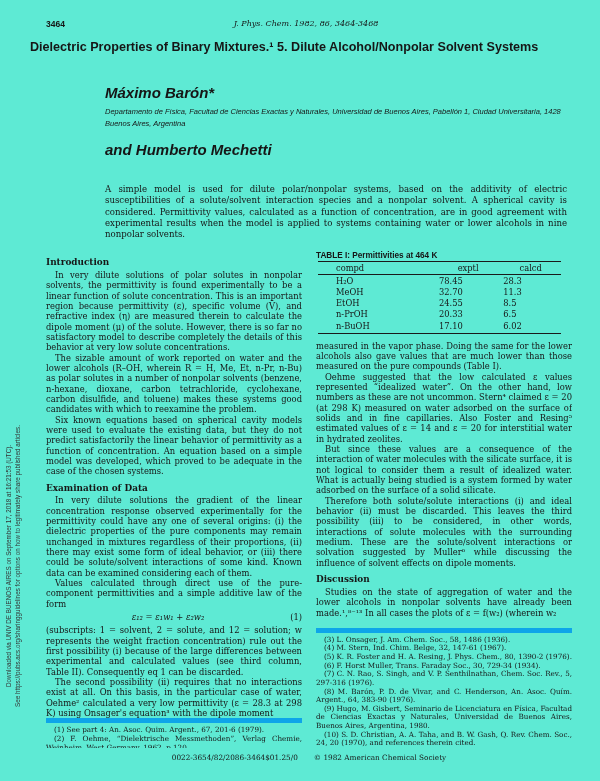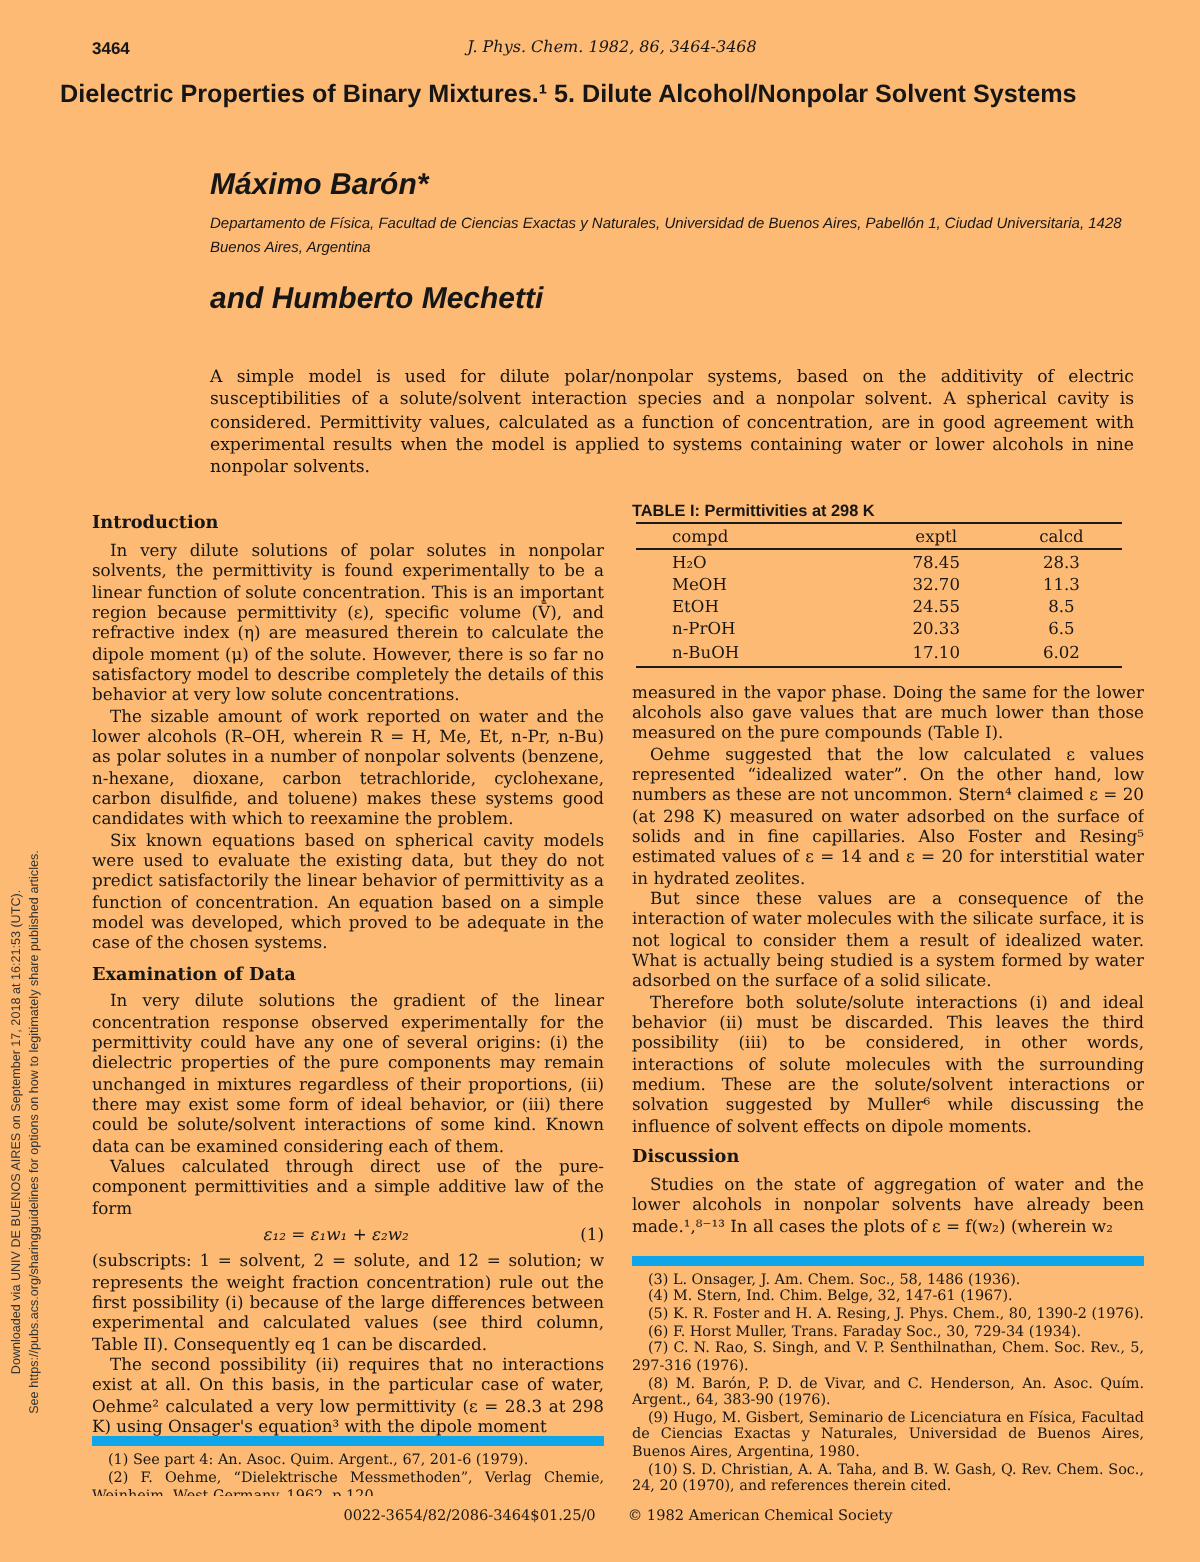--- a/index.html
+++ b/index.html
@@ -1,16 +1,16 @@
 <!DOCTYPE html>
 <html><head>
 <meta charset="utf-8">
 <style>
   html,body{margin:0;padding:0;background:#e8e6e2;}
-  .page{position:relative;width:600px;height:781px;background:#fdba74;color:#161616;overflow:hidden;
+  .page{position:relative;width:600px;height:781px;background:#5eead4;color:#161616;overflow:hidden;
         font-family:"DejaVu Serif","Liberation Serif",serif;}
   
   .sidebar{position:absolute;left:5px;top:760px;width:388px;transform:rotate(-90deg);
            transform-origin:0 0;font-family:"Liberation Sans",sans-serif;font-size:6.3px;
            line-height:1.4;color:#333;text-align:center;}
   
   .pagehead{position:absolute;top:19px;left:46px;right:34px;height:12px;}
   .pageno{position:absolute;left:0;top:0;font-family:"Liberation Sans",sans-serif;font-weight:bold;font-size:8.5px;}
   .jref{position:absolute;left:0;right:0;text-align:center;font-style:italic;font-size:8px;}
   
@@ -33,21 +33,21 @@
   .eqno{font-style:normal;}
   .footnotes{margin-top:auto;border-top:5px solid #0ea5e9;padding-top:3px;
              font-size:7.2px;line-height:1.2;}
   .footnotes p{text-indent:8px;margin:0;}
   
   .tcaption{font-family:"Liberation Sans",sans-serif;font-weight:bold;font-size:8.2px;
             margin:2px 0 3px;text-align:left;}
   table.tbl{width:95%;border-collapse:collapse;font-size:8.3px;margin:0 0 7px 2px;}
   table.tbl th{font-weight:normal;text-align:center;padding:1px 3px;
                border-top:1.5px solid #1a1a1a;border-bottom:1px solid #1a1a1a;}
-  table.tbl td{padding:0.5px 3px;text-align:center;}
+  table.tbl td{padding:0.5px 3px;}
   table.tbl td:first-child,table.tbl th:first-child{text-align:left;padding-left:18px;}
   table.tbl tr:last-child td{border-bottom:1.5px solid #1a1a1a;padding-bottom:2px;}
   
   .pagefoot{position:absolute;bottom:19px;left:18px;right:0;display:flex;justify-content:center;
             gap:16px;font-size:7.3px;}
 </style>
 </head>
 <body>
 
 <div class="page">
@@ -90,21 +90,21 @@
       <p class="ind">The second possibility (ii) requires that no interactions exist at all. On this basis, in the particular case of water, Oehme² calculated a very low permittivity (ε = 28.3 at 298 K) using Onsager's equation³ with the dipole moment</p>
       <div class="footnotes">
         <p>(1) See part 4: An. Asoc. Quim. Argent., 67, 201-6 (1979).</p>
         <p>(2) F. Oehme, “Dielektrische Messmethoden”, Verlag Chemie, Weinheim, West Germany, 1962, p 120.</p>
       </div>
     </div>
 
     <div class="col">
       <p class="tcaption">
         <span>TABLE I:</span>
-        <span>Permittivities at 298 K</span>
+        <span>Permittivities at 464 K</span>
       </p>
       <table class="tbl">
         <thead>
           <tr>
             <th>compd</th>
             <th>exptl</th>
             <th>calcd</th>
           </tr>
         </thead>
         <tbody>

